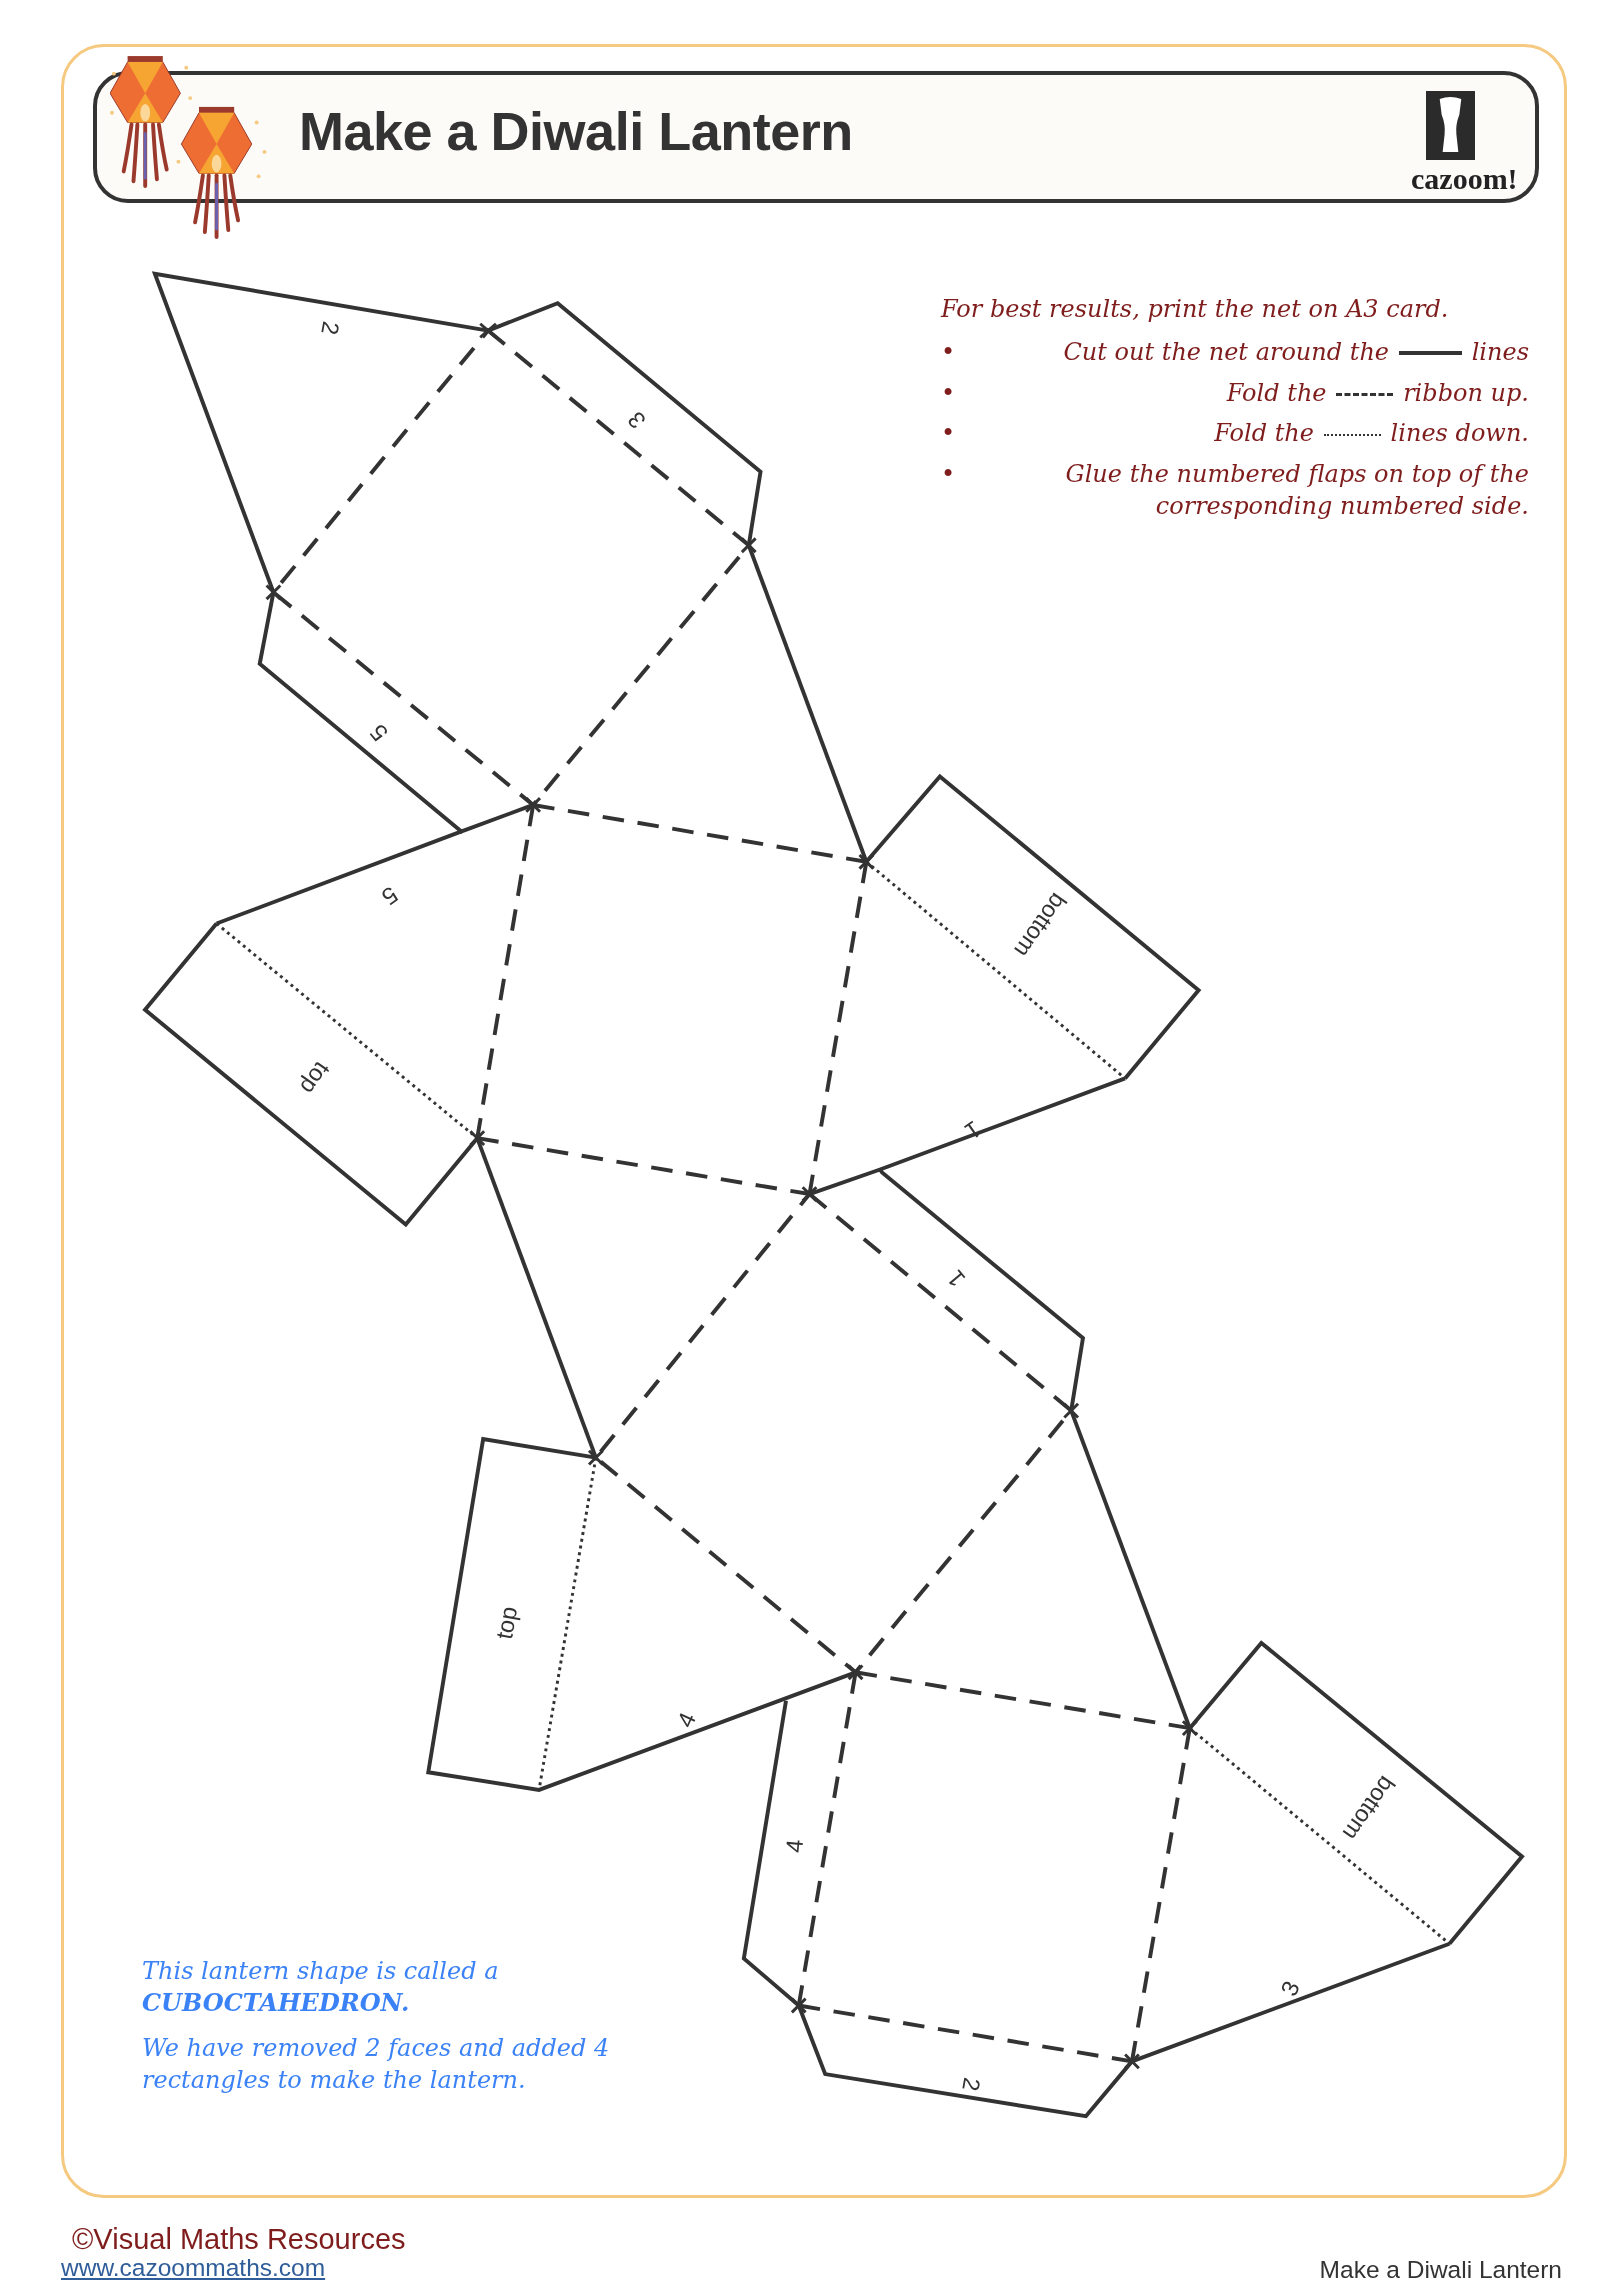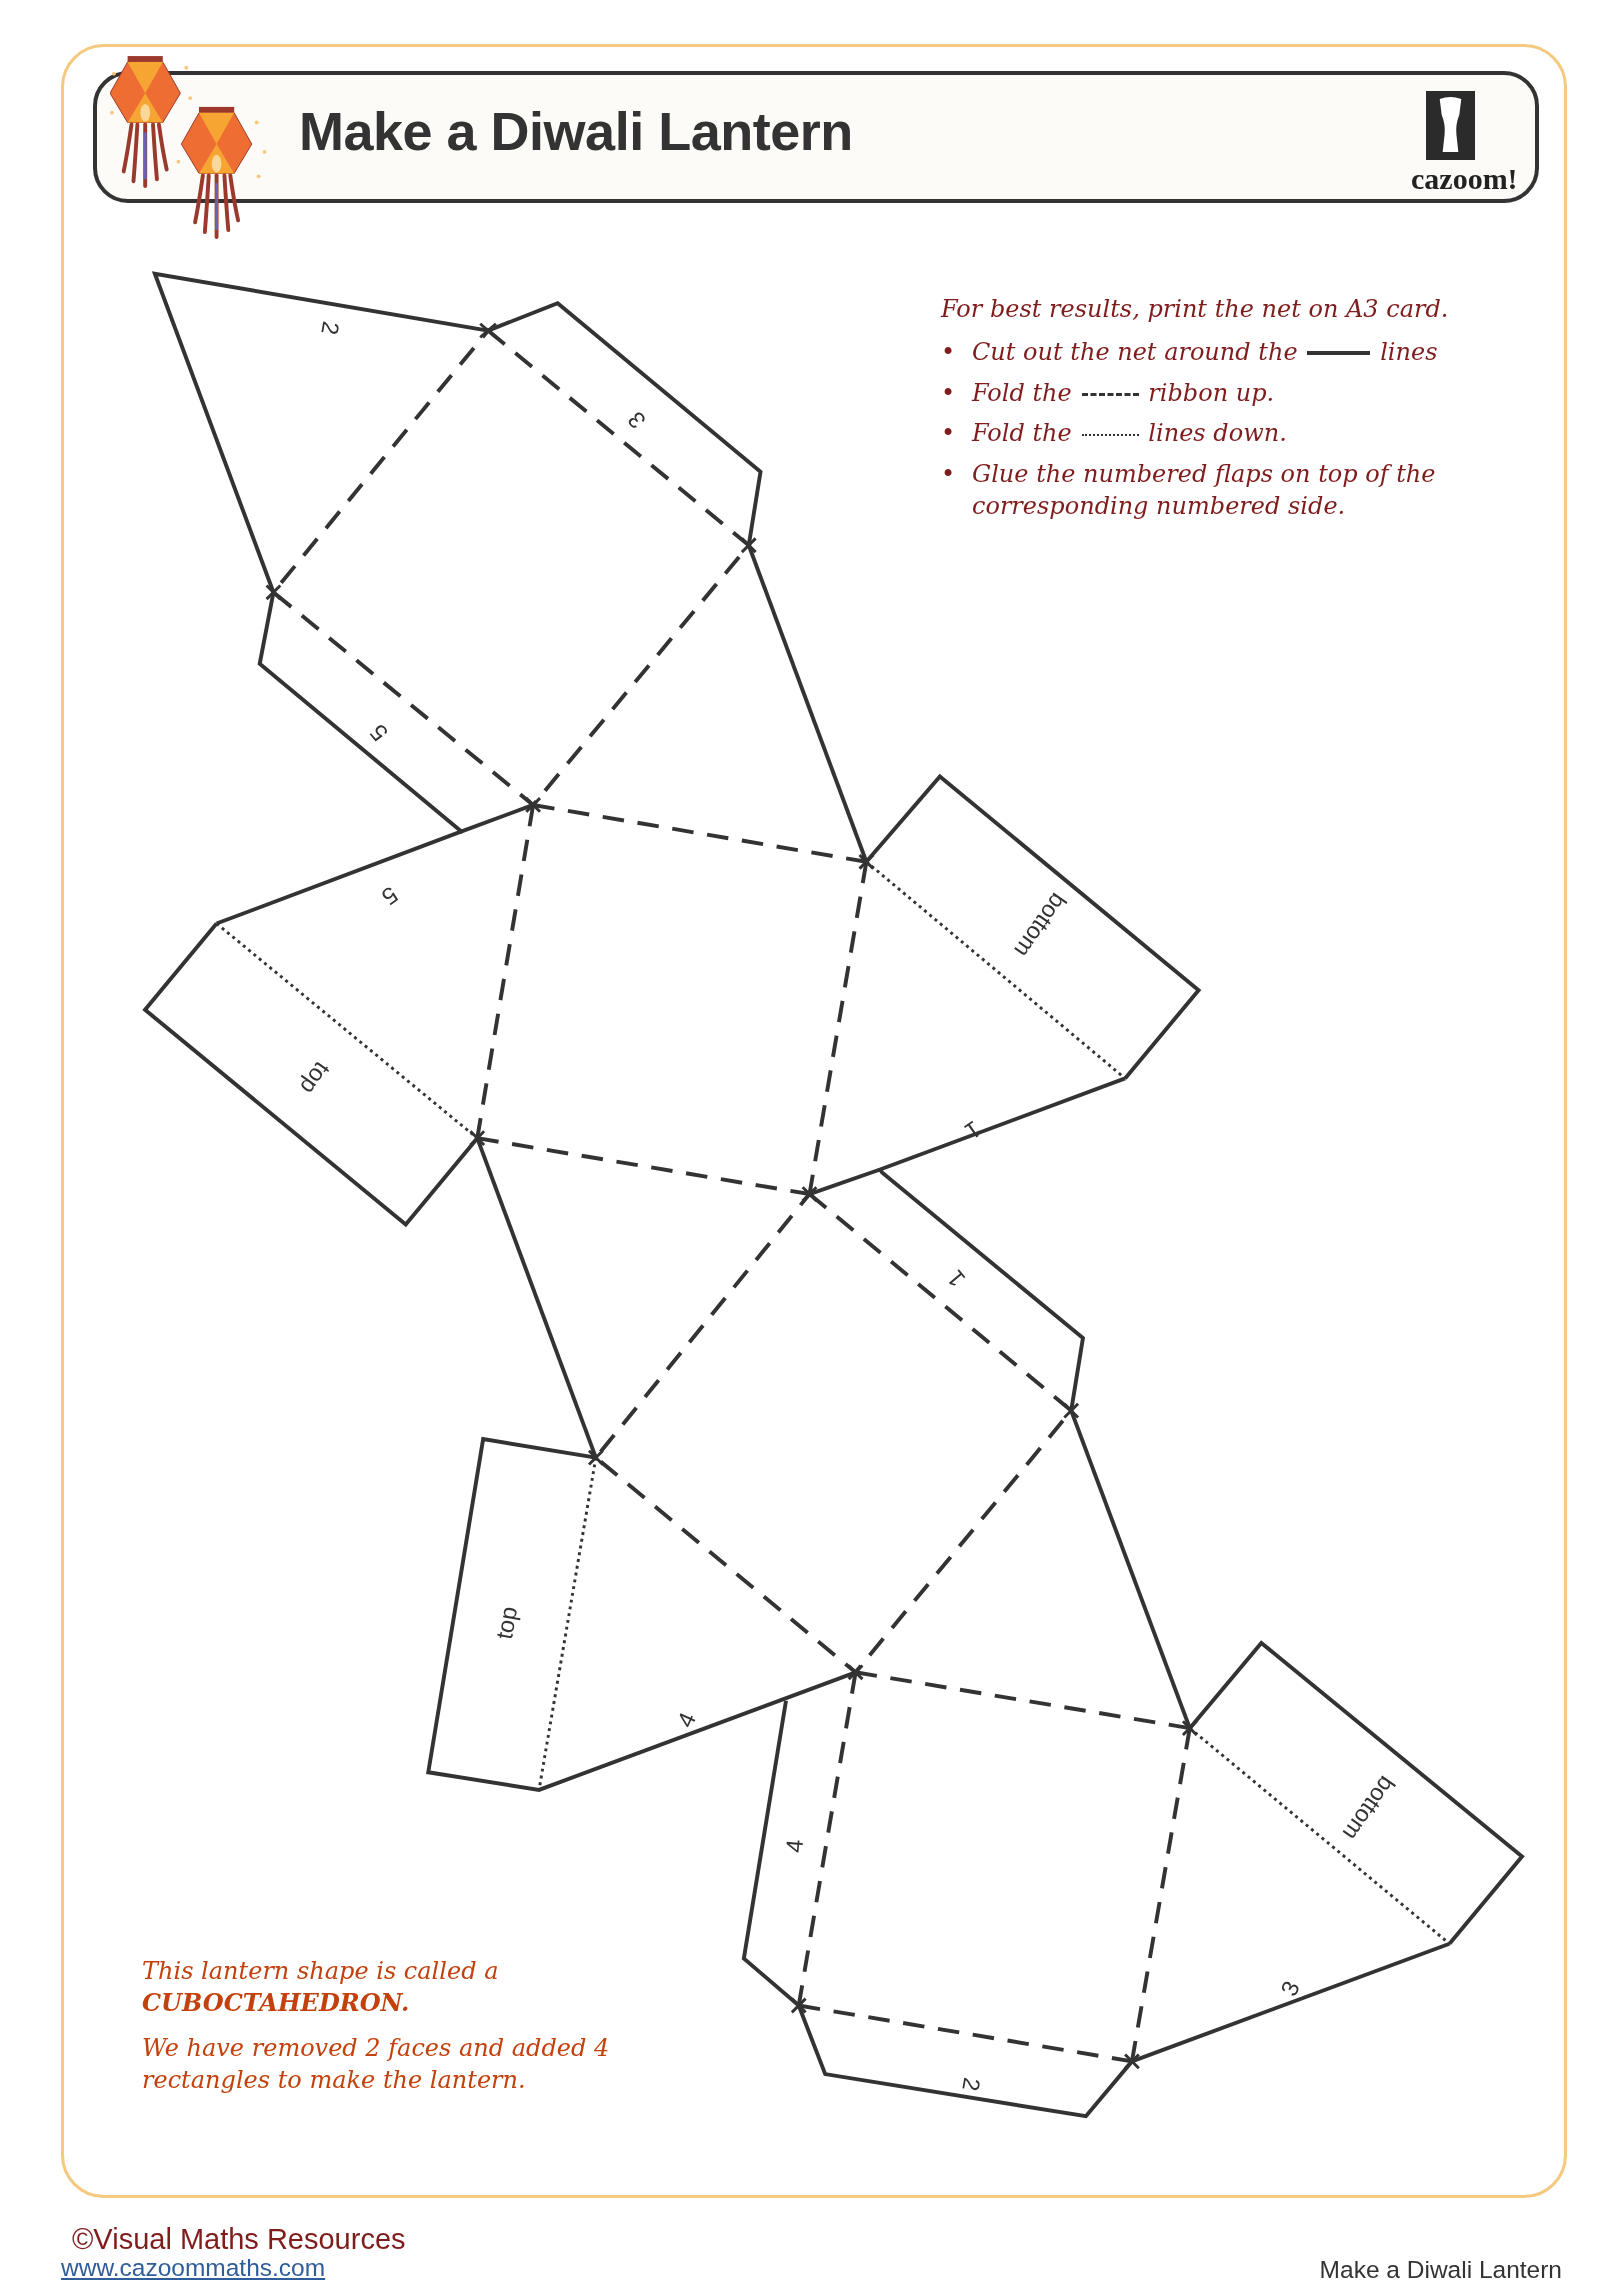--- a/index.html
+++ b/index.html
@@ -6,28 +6,28 @@
   body { width:1621px; height:2293px; position:relative; overflow:hidden; font-family:"Liberation Sans", sans-serif; color:#333; }
   .frame { position:absolute; left:61px; top:44px; width:1506px; height:2154px; border:3.9px solid #f5c97f; border-radius:43px; box-sizing:border-box; }
   .header { position:absolute; left:93px; top:71px; width:1446px; height:132px; border:4.9px solid #333; border-radius:35px; background:#fcfbf7; box-sizing:border-box; }
   .title { position:absolute; left:299px; top:100px; font-family:"Liberation Sans", sans-serif; font-weight:bold; font-size:54px; color:#333; letter-spacing:-0.5px; }
   .lanterns { position:absolute; left:110px; top:54px; }
   .logo { position:absolute; left:1411px; top:91px; width:78px; }
   .logo-box { width:49px; height:69px; background:#2b2b2b; margin-left:14.7px; position:relative; }
   .logo-text { font-family:"Liberation Serif", serif; font-weight:bold; font-size:30px; color:#222; text-align:center; margin-top:2px; }
   .instructions { position:absolute; left:941px; top:253px; width:588px; font-family:"DejaVu Serif", serif; font-style:italic; font-size:24px; color:#7f1d1d; line-height:32px;margin-top:40px; }
   .instructions p { margin:0 0 10.8px 0; }
-  .instructions ul { list-style:none; margin:0; padding:0; }
+  .instructions ul { list-style:none; margin:0; padding:0;text-align:right; }
   .instructions li { position:relative; padding-left:31px; margin-bottom:8.8px; }
   .instructions li::before { content:"•"; position:absolute; left:0; font-style:normal; }
   .sample { display:inline-block; vertical-align:middle; width:63px; height:0; margin:0 9.8px; }
   .sample.solid { border-top:4.9px solid #333; }
   .sample.dashed { border-top:3.9px dashed #333; width:57px; }
   .sample.dotted { border-top:2.9px dotted #333; width:57px; }
-  .note { position:absolute; left:142px; top:1955px; width:510px; font-family:"DejaVu Serif", serif; font-style:italic; font-size:24px; color:#c2410c; line-height:32px; }
+  .note { position:absolute; left:142px; top:1955px; width:510px; font-family:"DejaVu Serif", serif; font-style:italic; font-size:24px; color:#3b82f6; line-height:32px; }
   .note p { margin:0 0 12.7px 0; }
   .note b { font-weight:bold; }
   .net { position:absolute; left:0; top:0; }
   .footer-copy { position:absolute; left:72px; top:2223px; font-size:29px; color:#7f1d1d; }
   .footer-link { position:absolute; left:61px; top:2254px; font-size:24.5px; color:#2f5d9a; text-decoration:underline; }
   .footer-title { position:absolute; right:59px; top:2256px; font-size:24.5px; color:#333; }
   .lbl { font-family:"Liberation Sans", sans-serif; font-size:24px; fill:#333; }
 </style>
 </head>
 <body>

